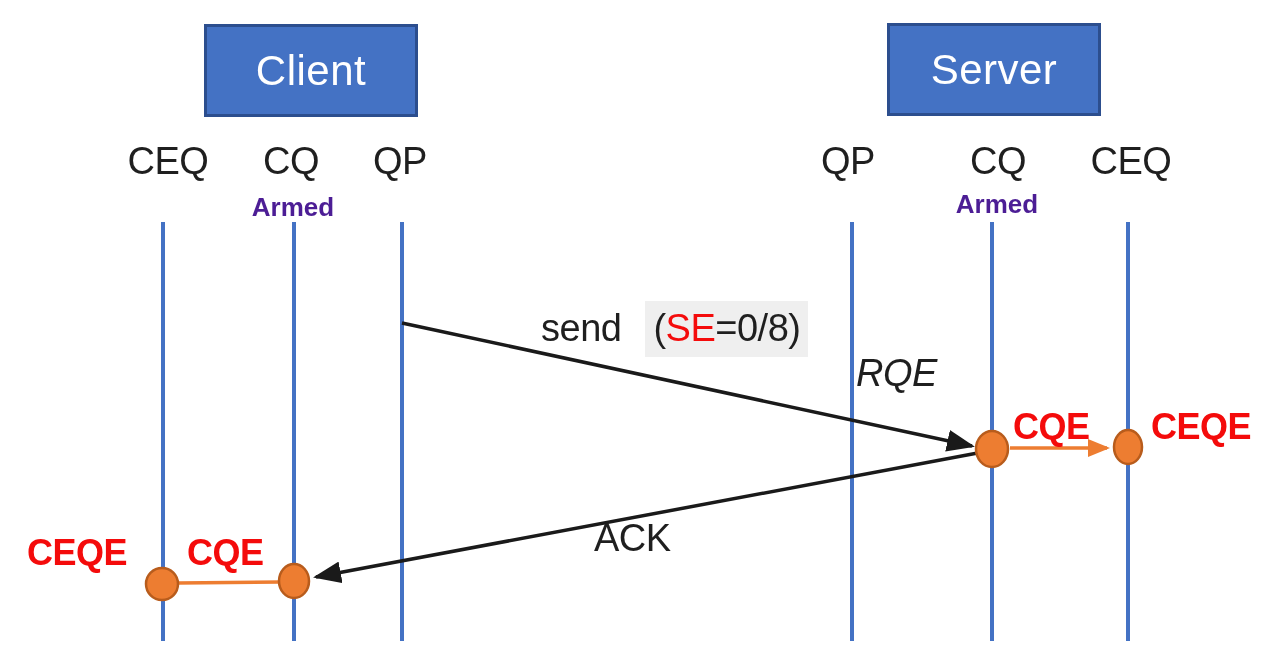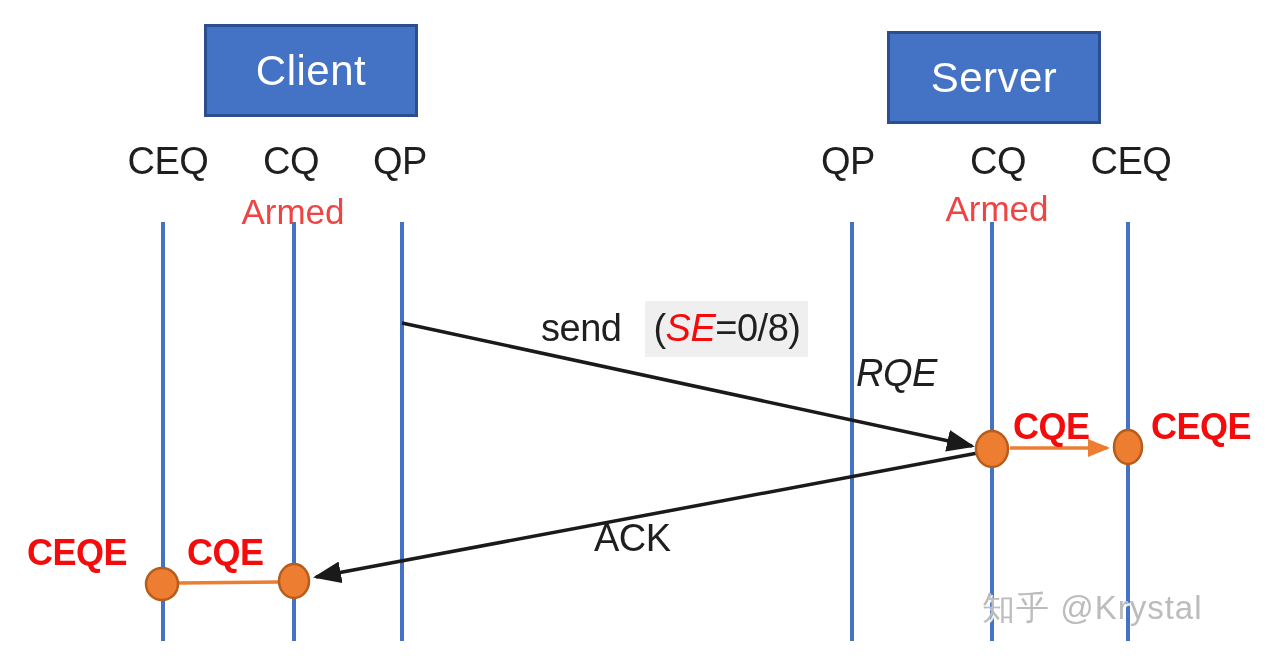--- a/index.html
+++ b/index.html
@@ -29,23 +29,23 @@
     position:absolute;
     transform:translateX(-50%);
     font-size:38px;
     letter-spacing:-0.5px;
     color:#1f1f1f;
     white-space:nowrap;
   }
   .armed{
     position:absolute;
     transform:translateX(-50%);
-    font-size:35px;
-    font-weight:normal;
-    color:#ef4444;
+    font-size:26px;
+    font-weight:bold;
+    color:#4c1d95;
     white-space:nowrap;
   }
   .event-label{
     position:absolute;
     font-size:38px;
     color:#1f1f1f;
     letter-spacing:-0.5px;
     white-space:nowrap;
   }
   .completion-label{
@@ -62,21 +62,21 @@
     font-size:38px;
     color:#1f1f1f;
     letter-spacing:-0.5px;
     white-space:nowrap;
   }
   .msg-label .prefix{margin-right:24px;}
   .msg-label .hl{
     background:#EFEFEF;
     padding:6px 8px 8px 8px;
   }
-  .msg-label .se{color:#F40B0B;font-style:italic;}
+  .msg-label .se{color:#F40B0B;}
   .watermark{
     position:absolute;
     font-size:33px;
     color:#bcbcbc;
     letter-spacing:1px;
     text-shadow:2px 2px 1px rgba(255,255,255,0.95);
     white-space:nowrap;
   }
 </style>
 </head>
@@ -112,21 +112,21 @@
 
     <ellipse cx="992" cy="449" rx="16" ry="18" fill="#ED7D31" stroke="#B85C1C" stroke-width="2.5"></ellipse>
     <ellipse cx="1128" cy="447" rx="14" ry="17" fill="#ED7D31" stroke="#B85C1C" stroke-width="2.5"></ellipse>
     <ellipse cx="294" cy="581" rx="15" ry="17" fill="#ED7D31" stroke="#B85C1C" stroke-width="2.5"></ellipse>
     <ellipse cx="162" cy="584" rx="16" ry="16" fill="#ED7D31" stroke="#B85C1C" stroke-width="2.5"></ellipse>
   </svg>
 
   <div class="actor-box" style="left:204px;top:24px;">
     <span class="title">Client</span>
   </div>
-  <div class="actor-box" style="left:887px;top:23px;margin-top:8px;">
+  <div class="actor-box" style="left:887px;top:23px;">
     <span class="title">Server</span>
   </div>
 
   <div class="lane-label" style="left:168px;top:140px;">CEQ</div>
   <div class="lane-label" style="left:291px;top:140px;">CQ</div>
   <div class="lane-label" style="left:400px;top:140px;">QP</div>
   <div class="armed" style="left:293px;top:192px;">Armed</div>
 
   <div class="lane-label" style="left:848px;top:140px;">QP</div>
   <div class="lane-label" style="left:998px;top:140px;">CQ</div>
@@ -140,15 +140,14 @@
   </div>
 
   <div class="msg-label" style="left:594px;top:517px;">ACK</div>
 
   <div class="completion-label" style="left:1013px;top:392px;">CQE</div>
   <div class="completion-label" style="left:1151px;top:392px;">CEQE</div>
 
   <div class="completion-label" style="left:27px;top:518px;">CEQE</div>
   <div class="completion-label" style="left:187px;top:518px;">CQE</div>
 
-  <div class="watermark" style="left:982px;top:586px;">知乎 @Krystal</div>
 
 </div>
 
 </body></html>

